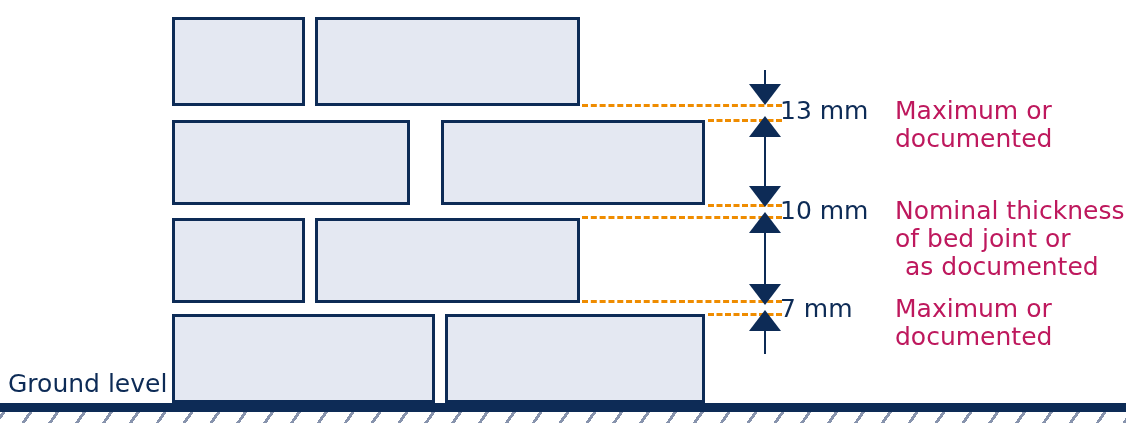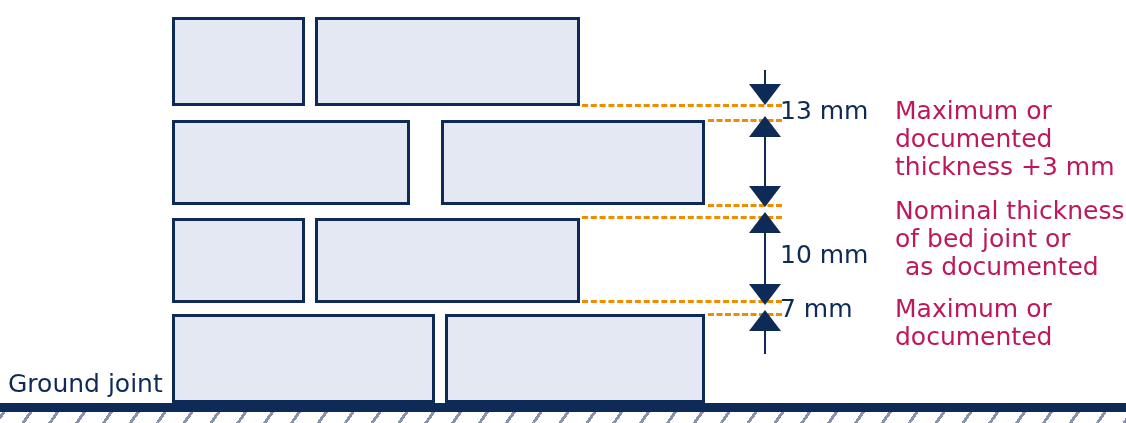--- a/index.html
+++ b/index.html
@@ -139,31 +139,30 @@
   <div class="arrow down" style="left:749px; top:84px;"></div>
   <div class="arrow up" style="left:749px; top:116px;"></div>
 
   <div class="arrow down" style="left:749px; top:186px;"></div>
   <div class="arrow up" style="left:749px; top:212px;"></div>
 
   <div class="arrow down" style="left:749px; top:284px;"></div>
   <div class="arrow up" style="left:749px; top:310px;"></div>
 
   <div class="dim-value" style="left:780px; top:98px;">13 mm</div>
-  <div class="dim-value" style="left:780px; top:198px;margin-top:44px;">10 mm</div>
+  <div class="dim-value" style="left:780px; top:198px;">10 mm</div>
   <div class="dim-value" style="left:780px; top:296px;text-align:right;">7 mm</div>
 
   <div class="dim-desc" style="left:895px; top:97px;">Maximum or</div>
   <div class="dim-desc" style="left:895px; top:125px;">documented</div>
-  <div class="dim-desc" style="left:895px; top:153px;">thickness +3 mm</div>
 
   <div class="dim-desc" style="left:895px; top:197px;">Nominal thickness</div>
   <div class="dim-desc" style="left:895px; top:225px;">of bed joint or</div>
   <div class="dim-desc" style="left:895px; top:253px;margin-left:10px;">as documented</div>
 
   <div class="dim-desc" style="left:895px; top:295px;">Maximum or</div>
   <div class="dim-desc" style="left:895px; top:323px;">documented</div>
 
-  <div class="ground-label" style="left:8px; top:371px;">Ground joint</div>
+  <div class="ground-label" style="left:8px; top:371px;">Ground level</div>
   <div class="ground-line"></div>
   <div class="ground-hatch"></div>
 
 </div>
 
 </body></html>

